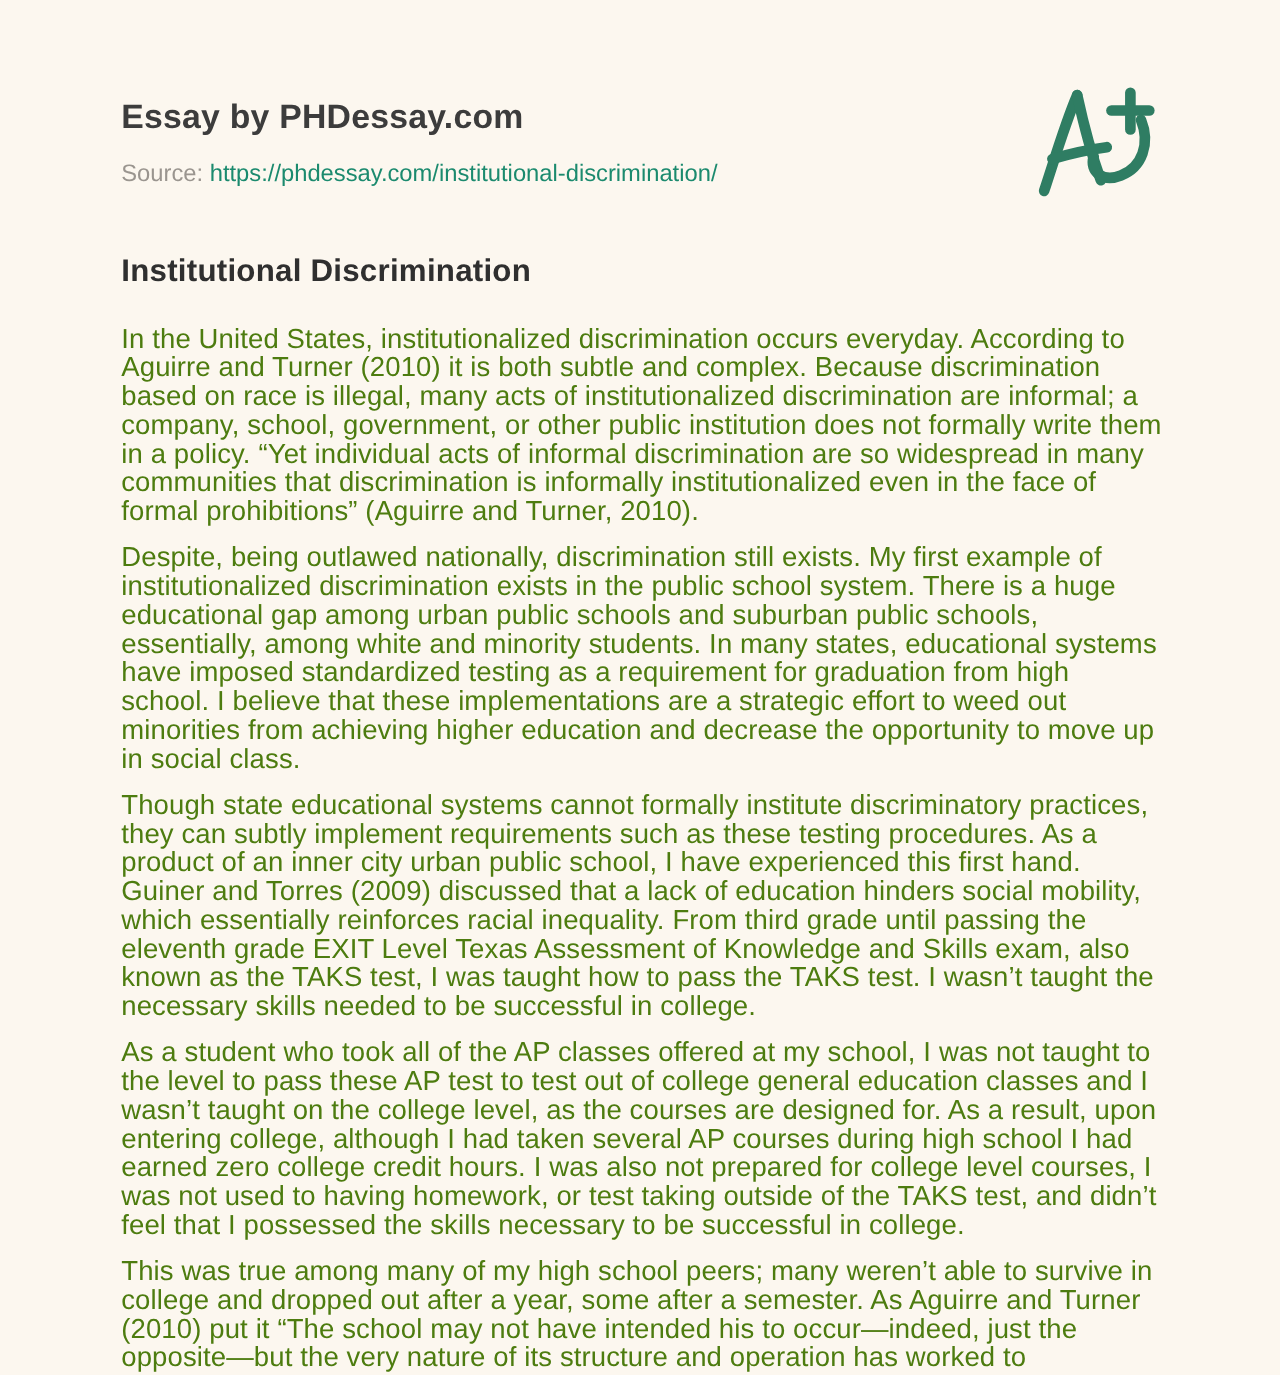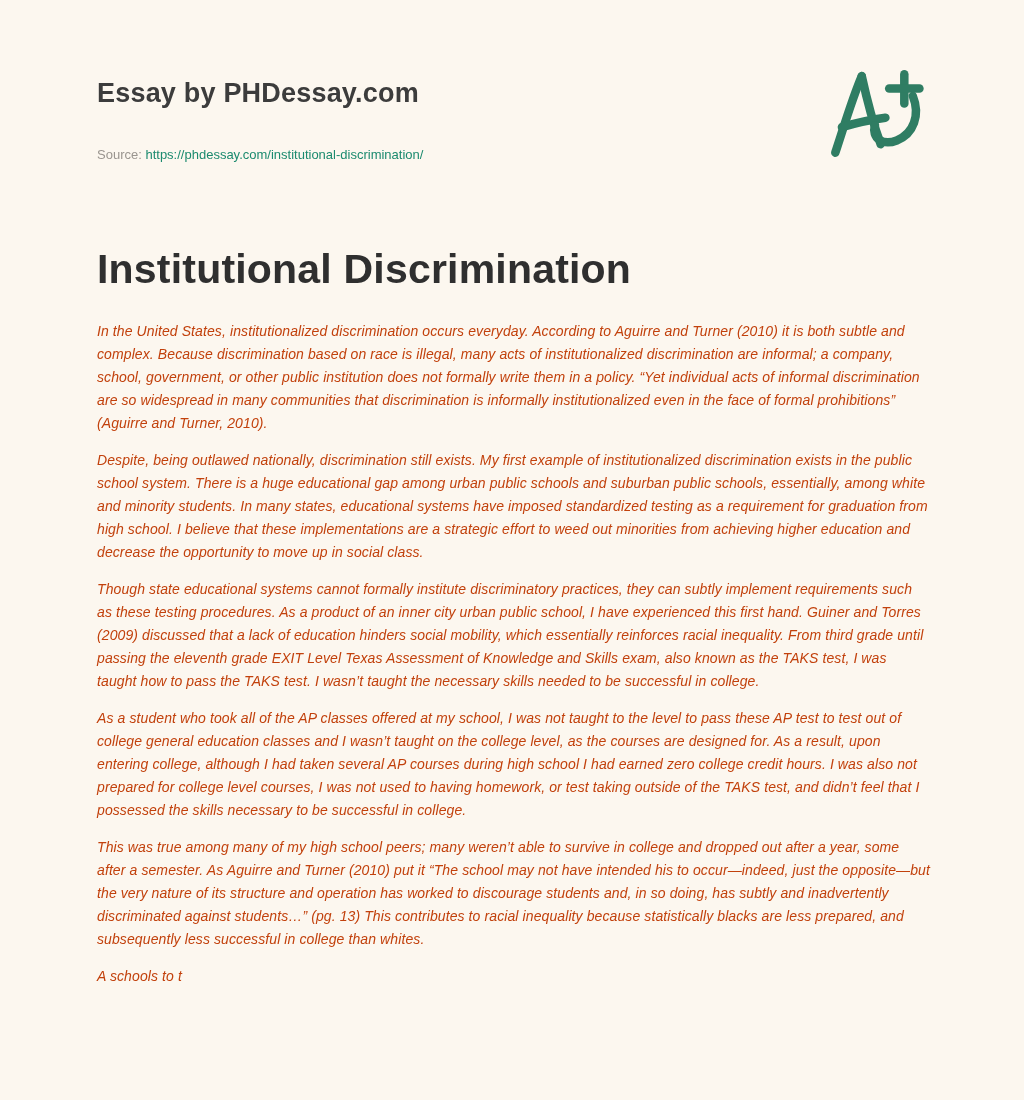--- a/index.html
+++ b/index.html
@@ -16,53 +16,52 @@
     height: 1100px;
     padding: 78px 96px 0 97px;
   }
   .brand-heading {
     font-size: 27px;
     font-weight: 700;
     color: #3C3C3C;
     letter-spacing: 0.2px;
   }
   .source-line {
-    margin-top: 38px;
-    font-size: 13px;
+    margin-top: 20px;
+    font-size: 19px;
     color: #9A958F;
   }
   .source-line a {
     color: #1B8A6E;
     text-decoration: none;
   }
   .logo {
     position: absolute;
     top: 64px;
     right: 97px;
     width: 104px;
     height: 98px;
   }
   .essay-title {
-    margin-top: 84px;
-    font-size: 41px;
+    margin-top: 52px;
+    font-size: 25px;
     font-weight: 700;
     color: #2F2F2F;
     letter-spacing: 0.2px;
   }
   .essay-body {
     margin-top: 27px;
     width: 833px;
   }
   .essay-body p.para {
-    font-size: 14px;
+    font-size: 22px;
     line-height: 23px;
-    color: #c2410c;
+    color: #4d7c0f;
     margin-bottom: 14px;
     letter-spacing: 0.1px;
-    font-style: italic;
   }
 </style>
 </head>
 <body>
 
 <div class="page">
 
   <div>
     <h1 class="brand-heading">Essay by PHDessay.com</h1>
 

